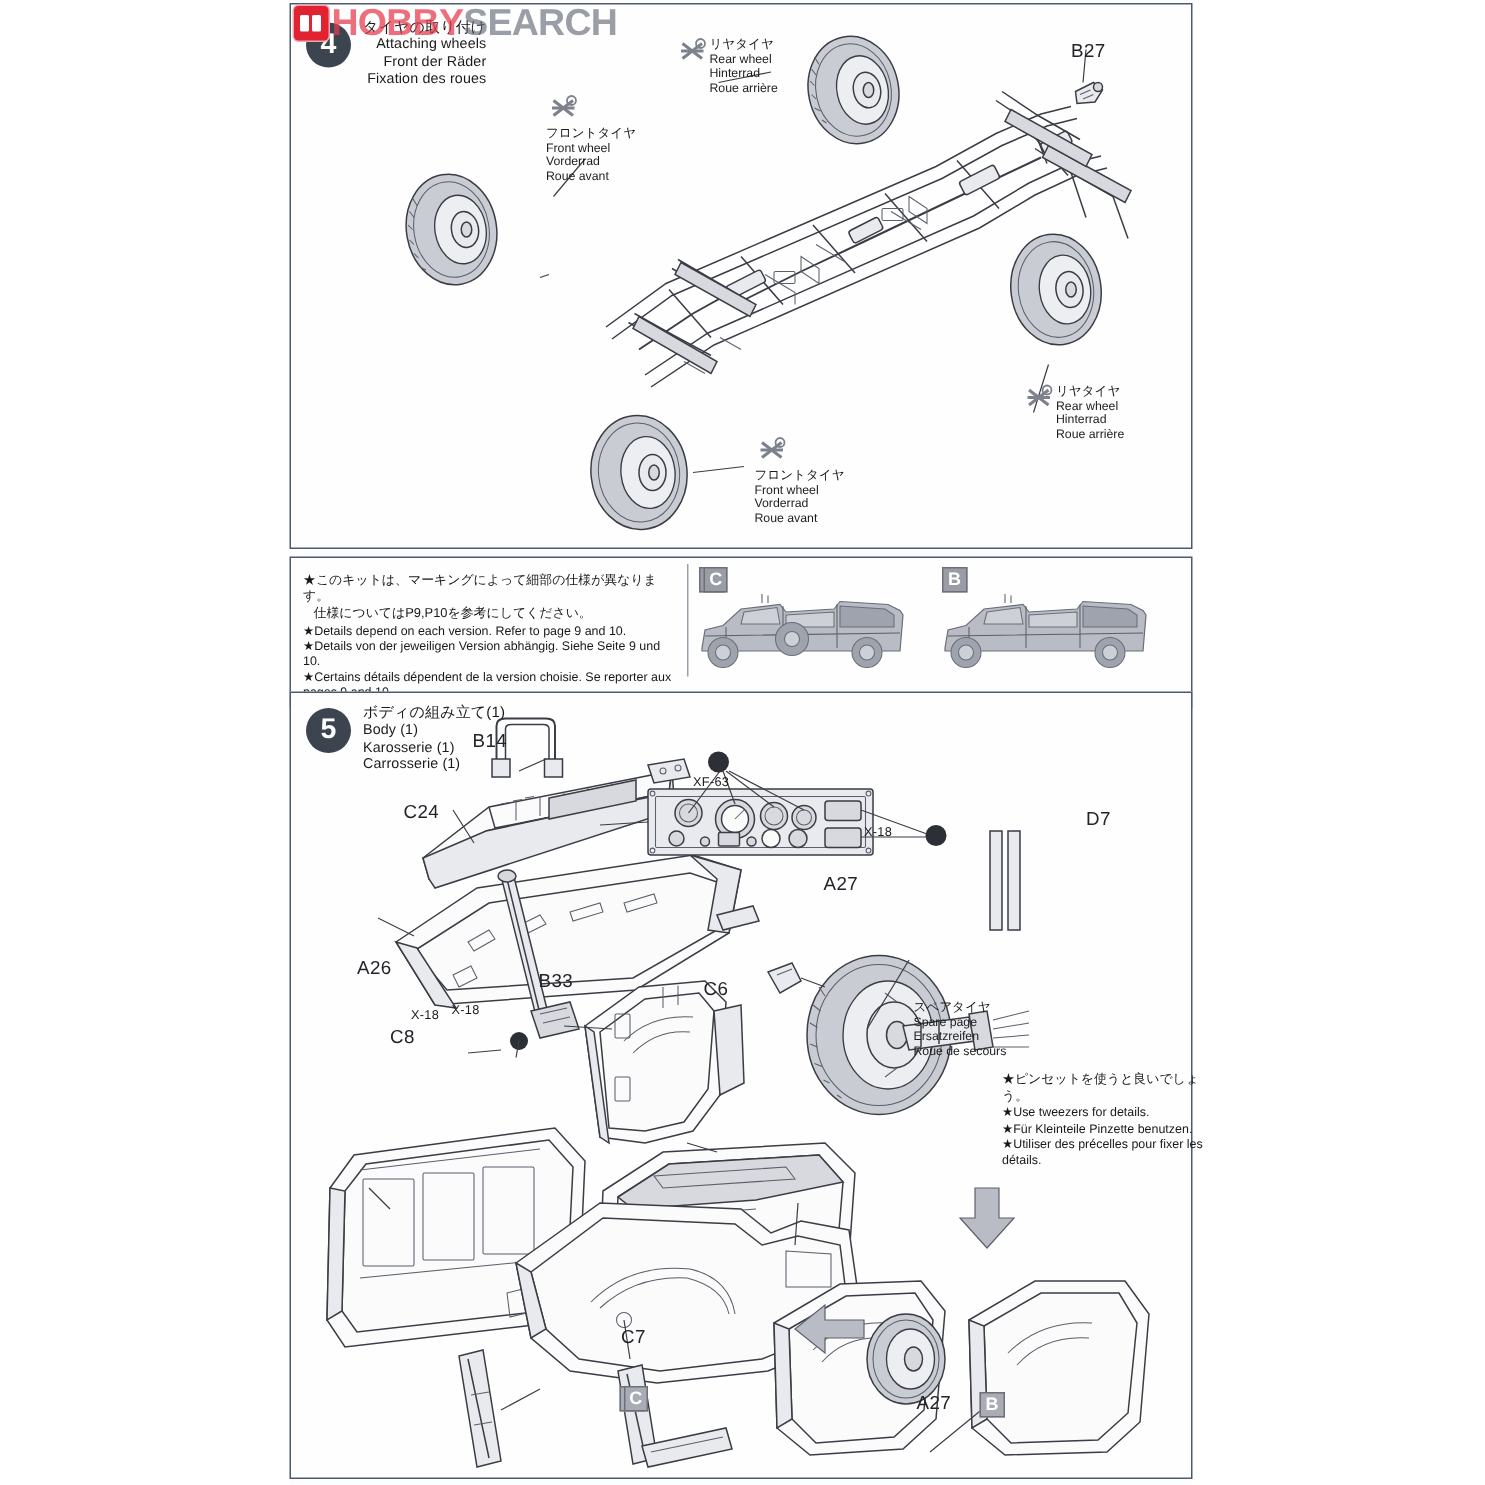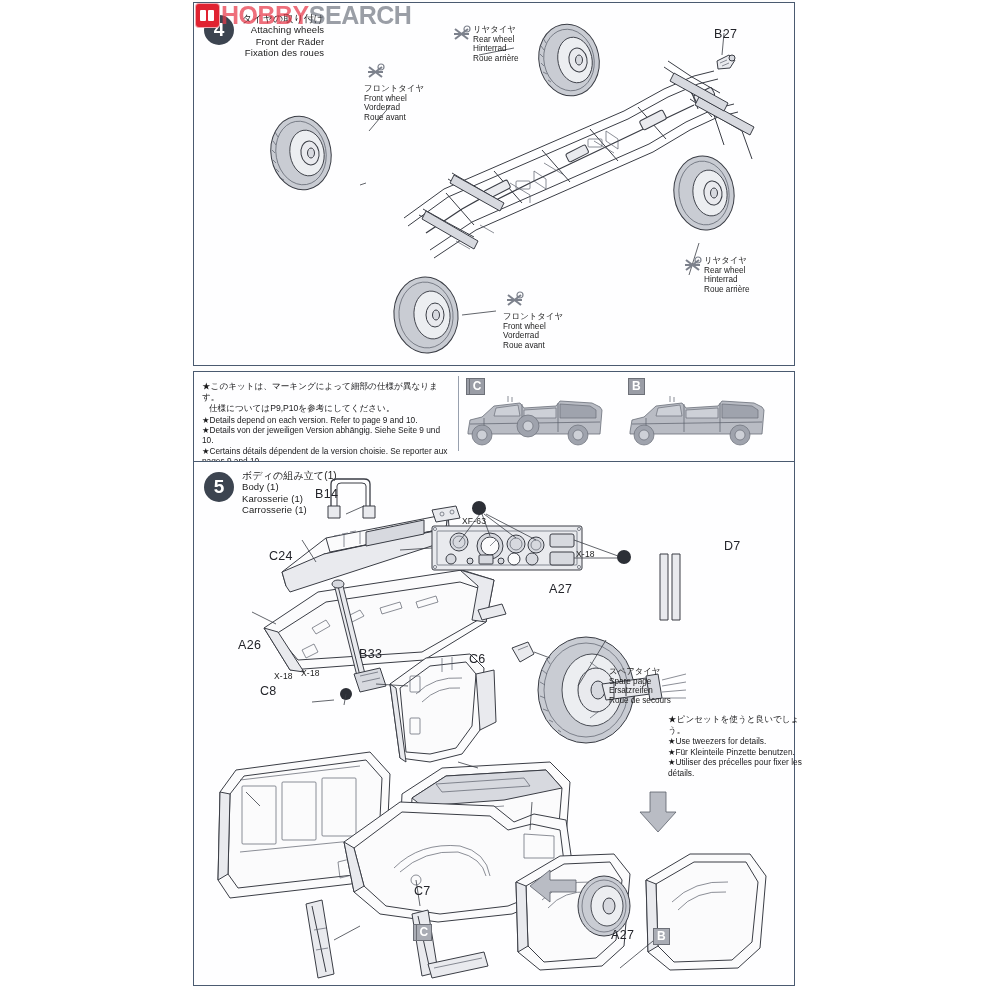--- a/index.html
+++ b/index.html
@@ -527,21 +527,21 @@
           <path d="M264,300 L284,306"></path>
           <path d="M140,478 L166,464"></path>
           <path d="M384,224 L412,178"></path>
           <path d="M152,52 L170,44"></path>
           <path d="M426,506 L470,470"></path>
           <path d="M336,368 L338,340"></path>
         </g>
       </svg>
 
       <div class="plabel" style="left:121px;top:25px;">B14</div>
-      <div class="plabel" style="left:75px;top:72px;margin-top:15px;">C24</div>
+      <div class="plabel" style="left:75px;top:72px;">C24</div>
       <div class="plabel" style="left:44px;top:176px;">A26</div>
       <div class="plabel" style="left:165px;top:185px;">B33</div>
       <div class="plabel" style="left:66px;top:222px;">C8</div>
       <div class="plabel" style="left:275px;top:190px;">C6</div>
       <div class="plabel" style="left:220px;top:422px;">C7</div>
       <div class="plabel" style="left:355px;top:120px;">A27</div>
       <div class="plabel" style="left:530px;top:77px;">D7</div>
       <div class="plabel" style="left:417px;top:466px;">A27</div>
 
       <div class="paint" style="left:268px;top:26px;margin-top:28px;">XF-63</div>

